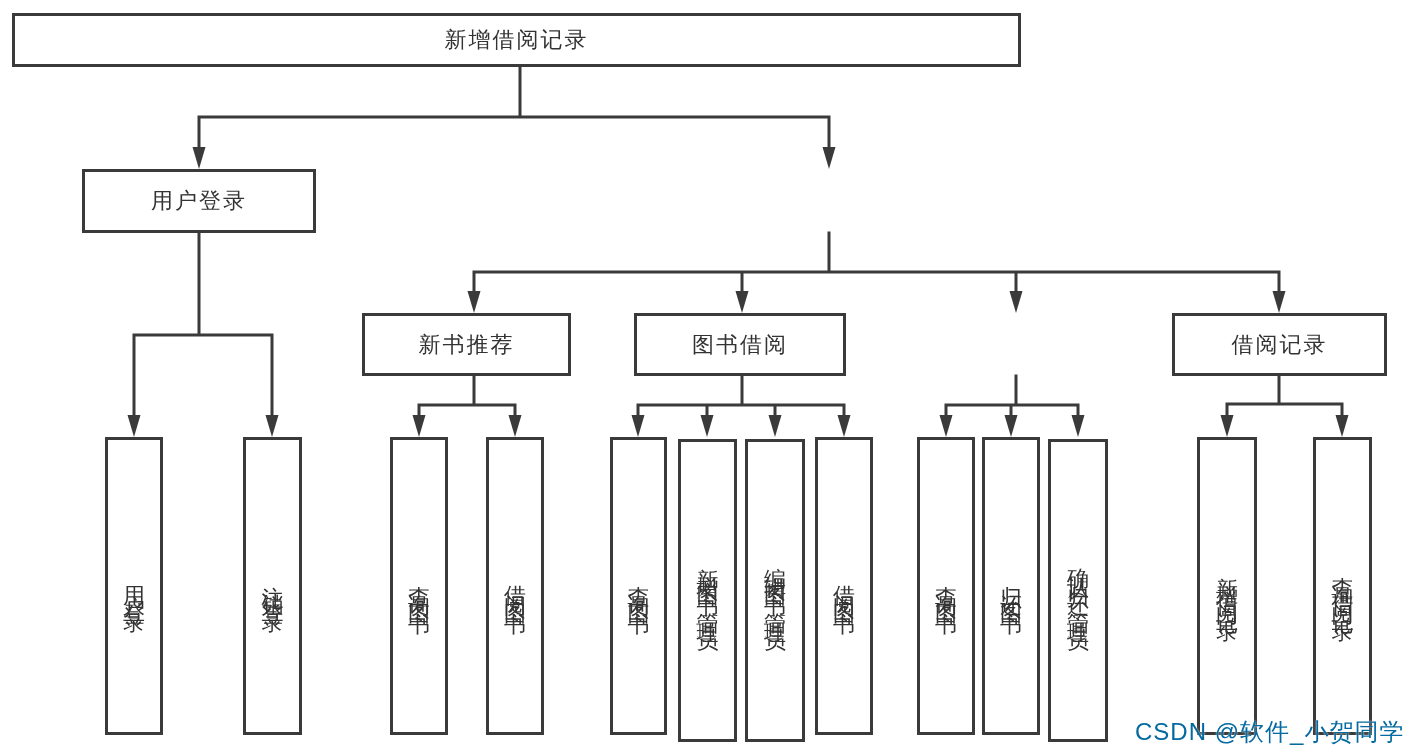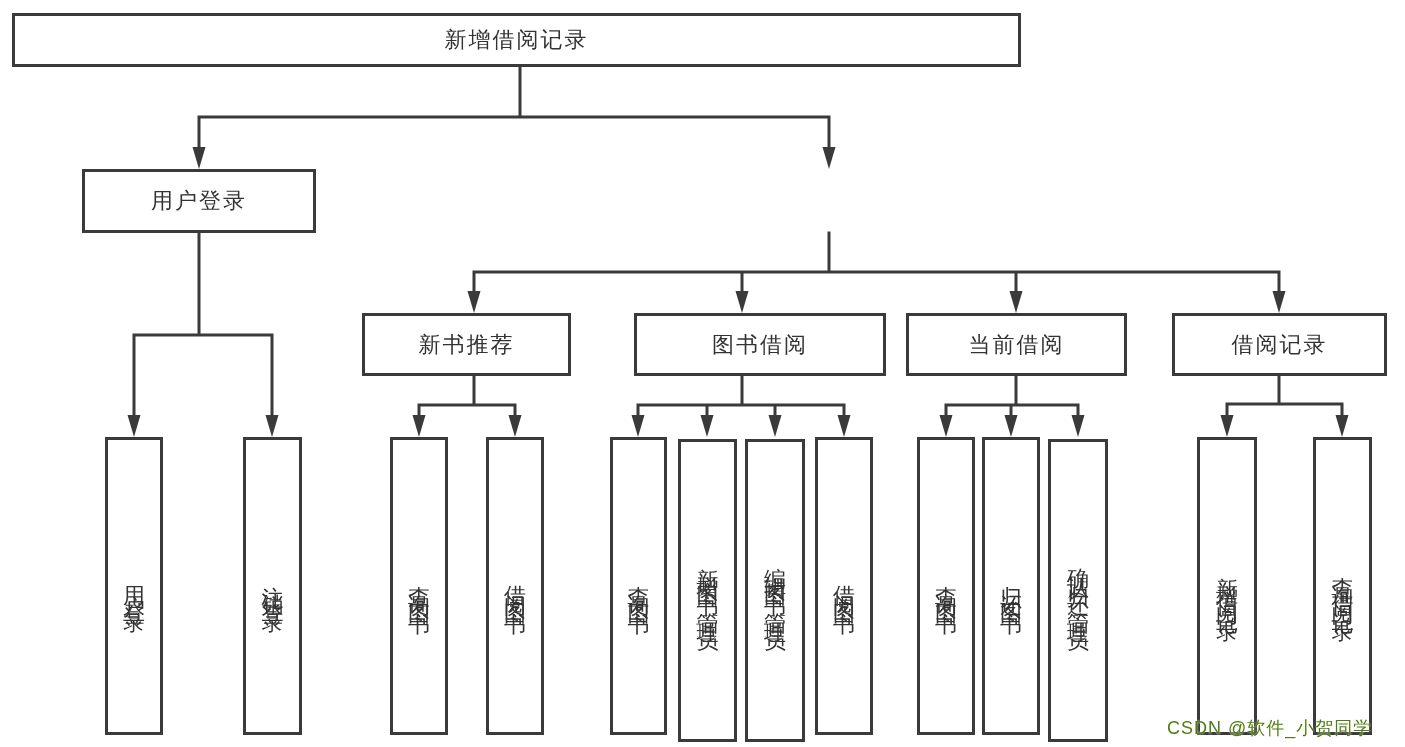--- a/index.html
+++ b/index.html
@@ -37,25 +37,25 @@
     letter-spacing: 2px;
   }
   .node.v span {
     writing-mode: vertical-rl;
     text-orientation: upright;
     letter-spacing: 9px;
     white-space: nowrap;
   }
   .watermark {
     position: absolute;
-    left: 1167px;
+    left: 1135px;
     top: 716px;
-    font-size: 18px;
+    font-size: 24px;
     letter-spacing: 1px;
-    color: #4d7c0f;
+    color: #0369a1;
     text-shadow: 0 0 2px #ffffff;
   }
 </style>
 </head>
 <body>
 
 <div id="canvas">
 
   <svg id="wires" viewBox="0 0 1405 747" xmlns="http://www.w3.org/2000/svg" stroke="#3a3a3a" stroke-width="3" fill="#3a3a3a" stroke-linecap="square">
     <g>
@@ -104,25 +104,22 @@
     <span>新增借阅记录</span>
   </div>
 
   <div class="node h" style="left:82px;top:169px;width:234px;height:64px">
     <span>用户登录</span>
   </div>
 
   <div class="node h" style="left:362px;top:313px;width:209px;height:63px">
     <span>新书推荐</span>
   </div>
-  <div class="node h" style="left:634px;top:313px;width:252px;height:63px">
+  <div class="node h" style="left:634px;top:313px;width:212px;height:63px">
     <span>图书借阅</span>
-  </div>
-  <div class="node h" style="left:906px;top:313px;width:221px;height:63px">
-    <span>当前借阅</span>
   </div>
   <div class="node h" style="left:1172px;top:313px;width:215px;height:63px">
     <span>借阅记录</span>
   </div>
 
   <div class="node v" style="left:105px;top:437px;width:58px;height:298px">
     <span>用户登录</span>
   </div>
   <div class="node v" style="left:243px;top:437px;width:59px;height:298px">
     <span>注销登录</span>

